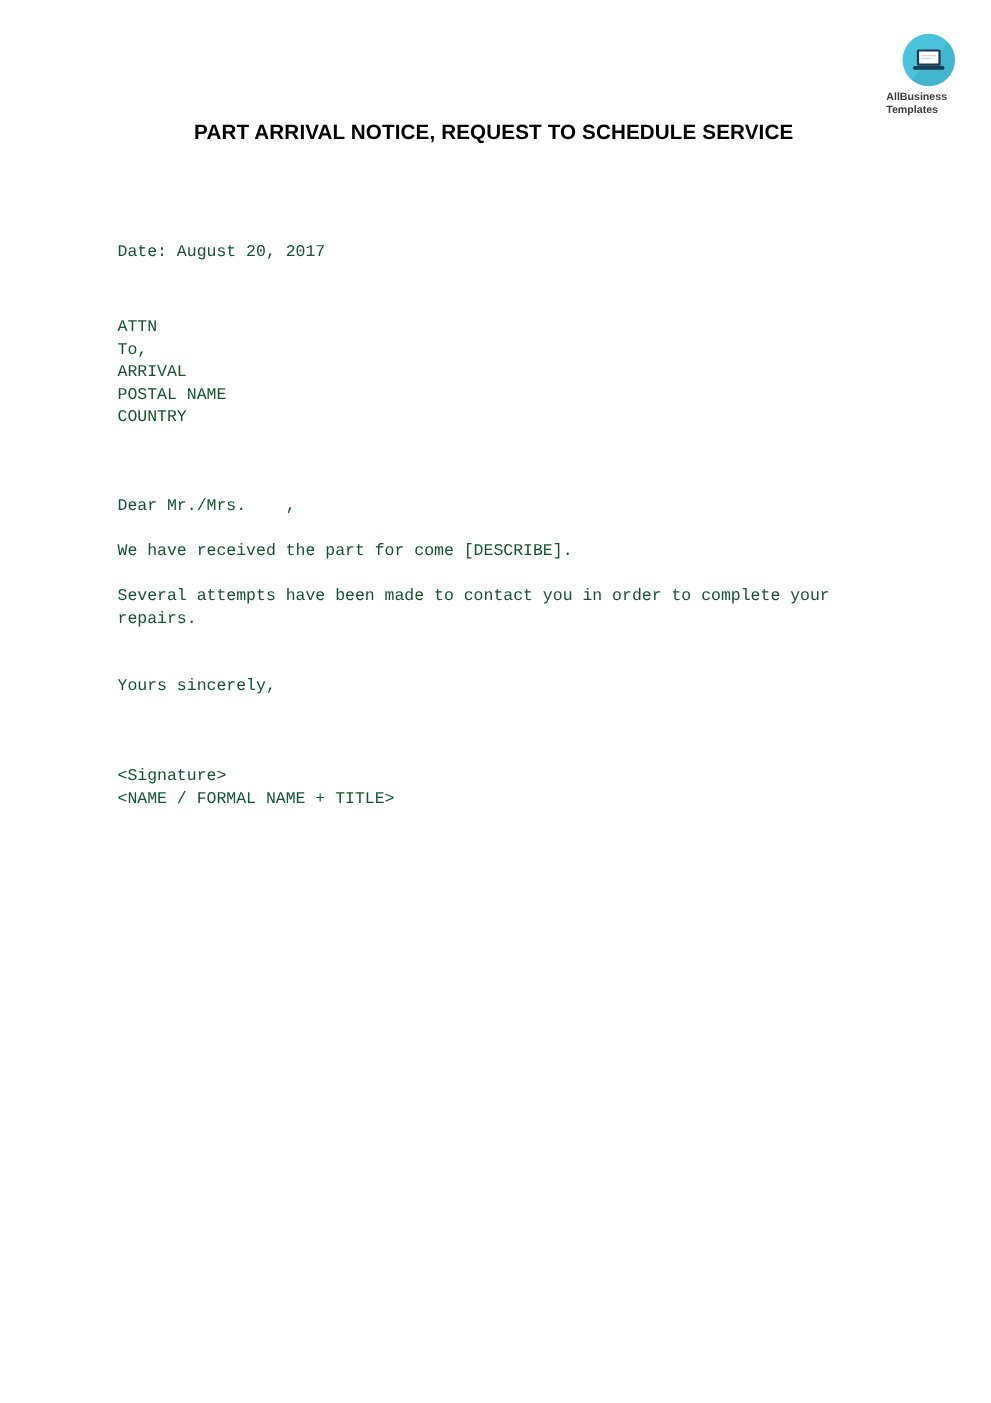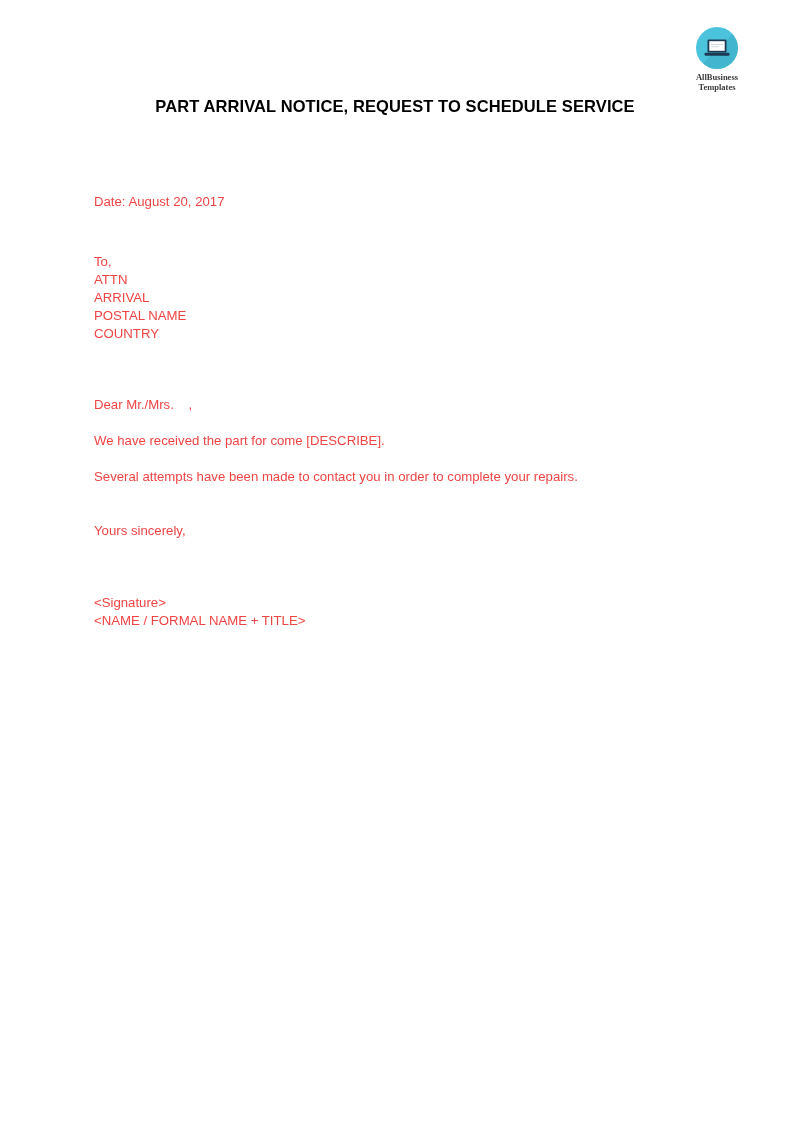--- a/index.html
+++ b/index.html
@@ -14,24 +14,23 @@
     color: #000000;
     position: relative;
     overflow: hidden;
     -webkit-font-smoothing: antialiased;
   }
 
   
   .logo-block {
     position: absolute;
     top: 27px;
-    left: 683px;
+    left: 709px;
     width: 68px;
-    text-align: center;
-    font-family: Liberation Serif, serif;
+    text-align: left;
   }
   .logo-circle {
     width: 42px;
     height: 42px;
     border-radius: 50%;
     margin: 0 auto;
     position: relative;
     overflow: hidden;
     background: #4cc3dc;
   }
@@ -77,21 +76,22 @@
     color: #000;
   }
 
   .letter {
     position: absolute;
     left: 94px;
     top: 193px;
     width: 600px;
     font-size: 13.2px;
     line-height: 18px;
-    color: #ef4444;
+    color: #14532d;
+    font-family: Liberation Mono, monospace;
   }
 
   .line { white-space: pre; }
   .gap-lg { height: 42px; }
   .gap-md { height: 35px; }
   .gap-sm { height: 18px; }
   .gap-sig { height: 54px; }
 
   .addr .line { line-height: 18px; }
 
@@ -128,22 +128,22 @@
 
   <div class="doc-title">PART ARRIVAL NOTICE, REQUEST TO SCHEDULE SERVICE</div>
 
   <div class="letter">
 
     <div class="line">Date: August 20, 2017</div>
 
     <div class="gap-lg"></div>
 
     <div class="addr">
+      <div class="line">ATTN</div>
       <div class="line">To,</div>
-      <div class="line">ATTN</div>
       <div class="line">ARRIVAL</div>
       <div class="line">POSTAL NAME</div>
       <div class="line">COUNTRY</div>
     </div>
 
     <div class="gap-md"></div>
 
 
     <div class="gap-sm"></div>
 

